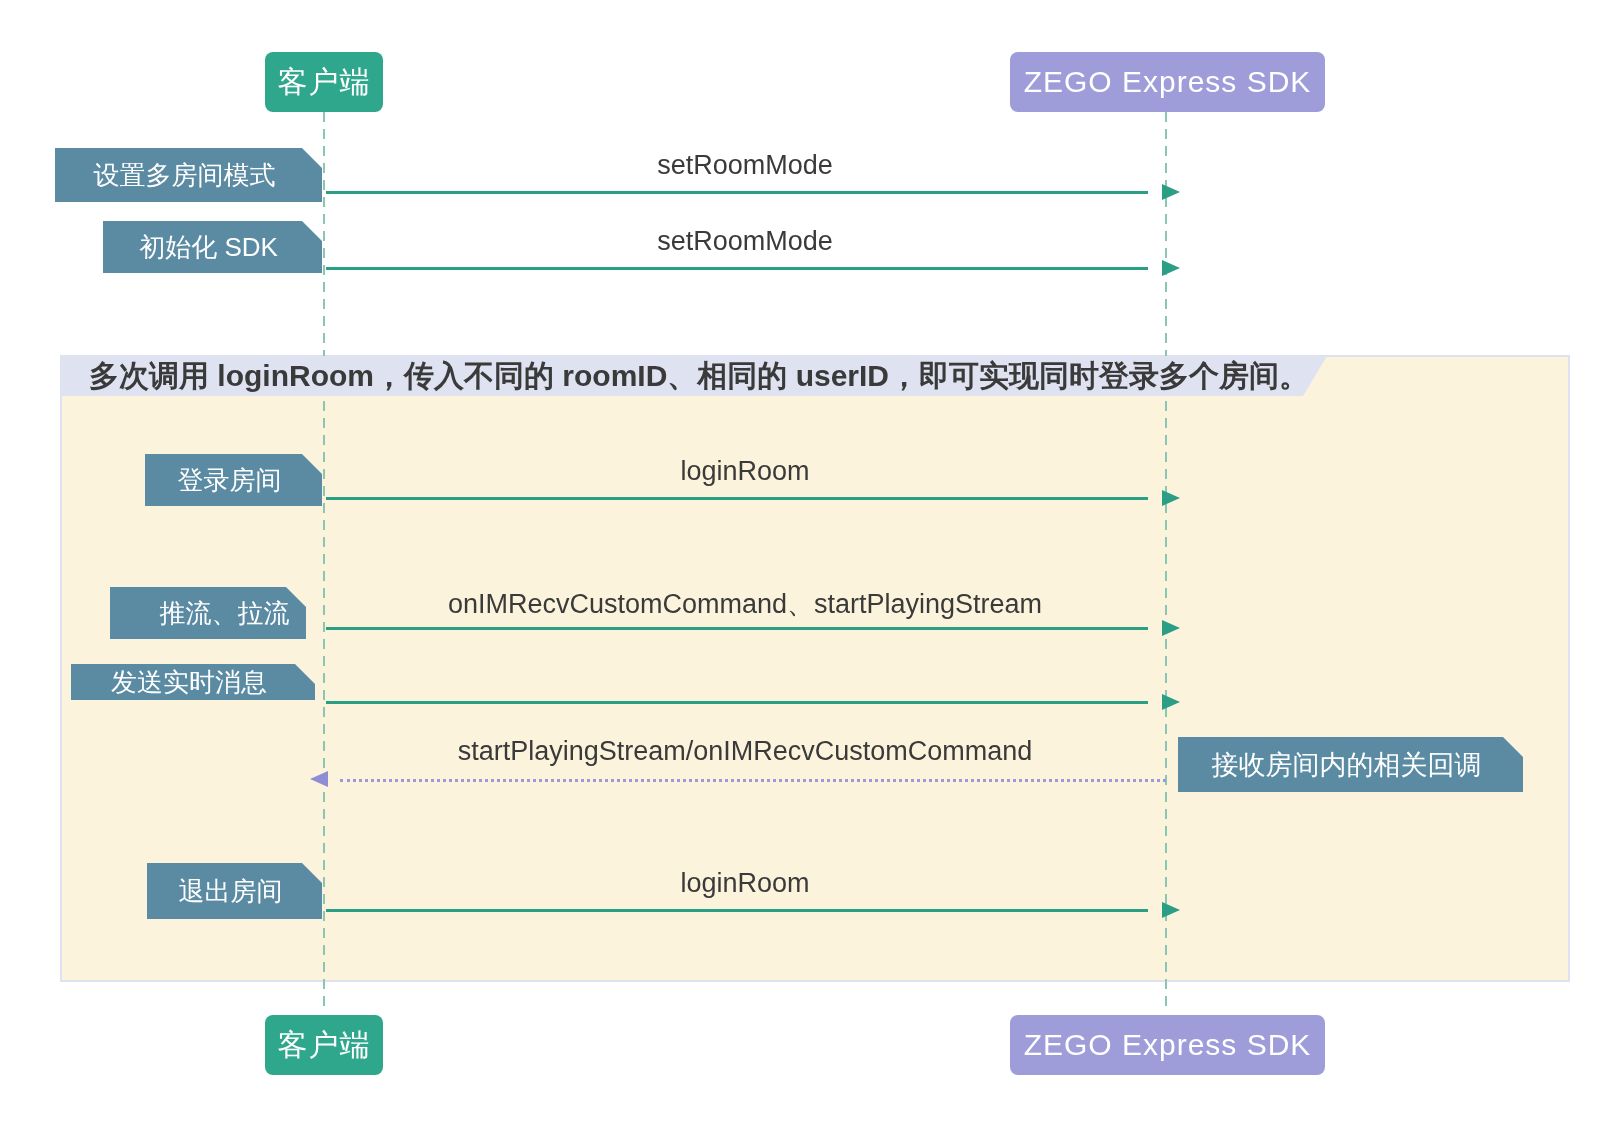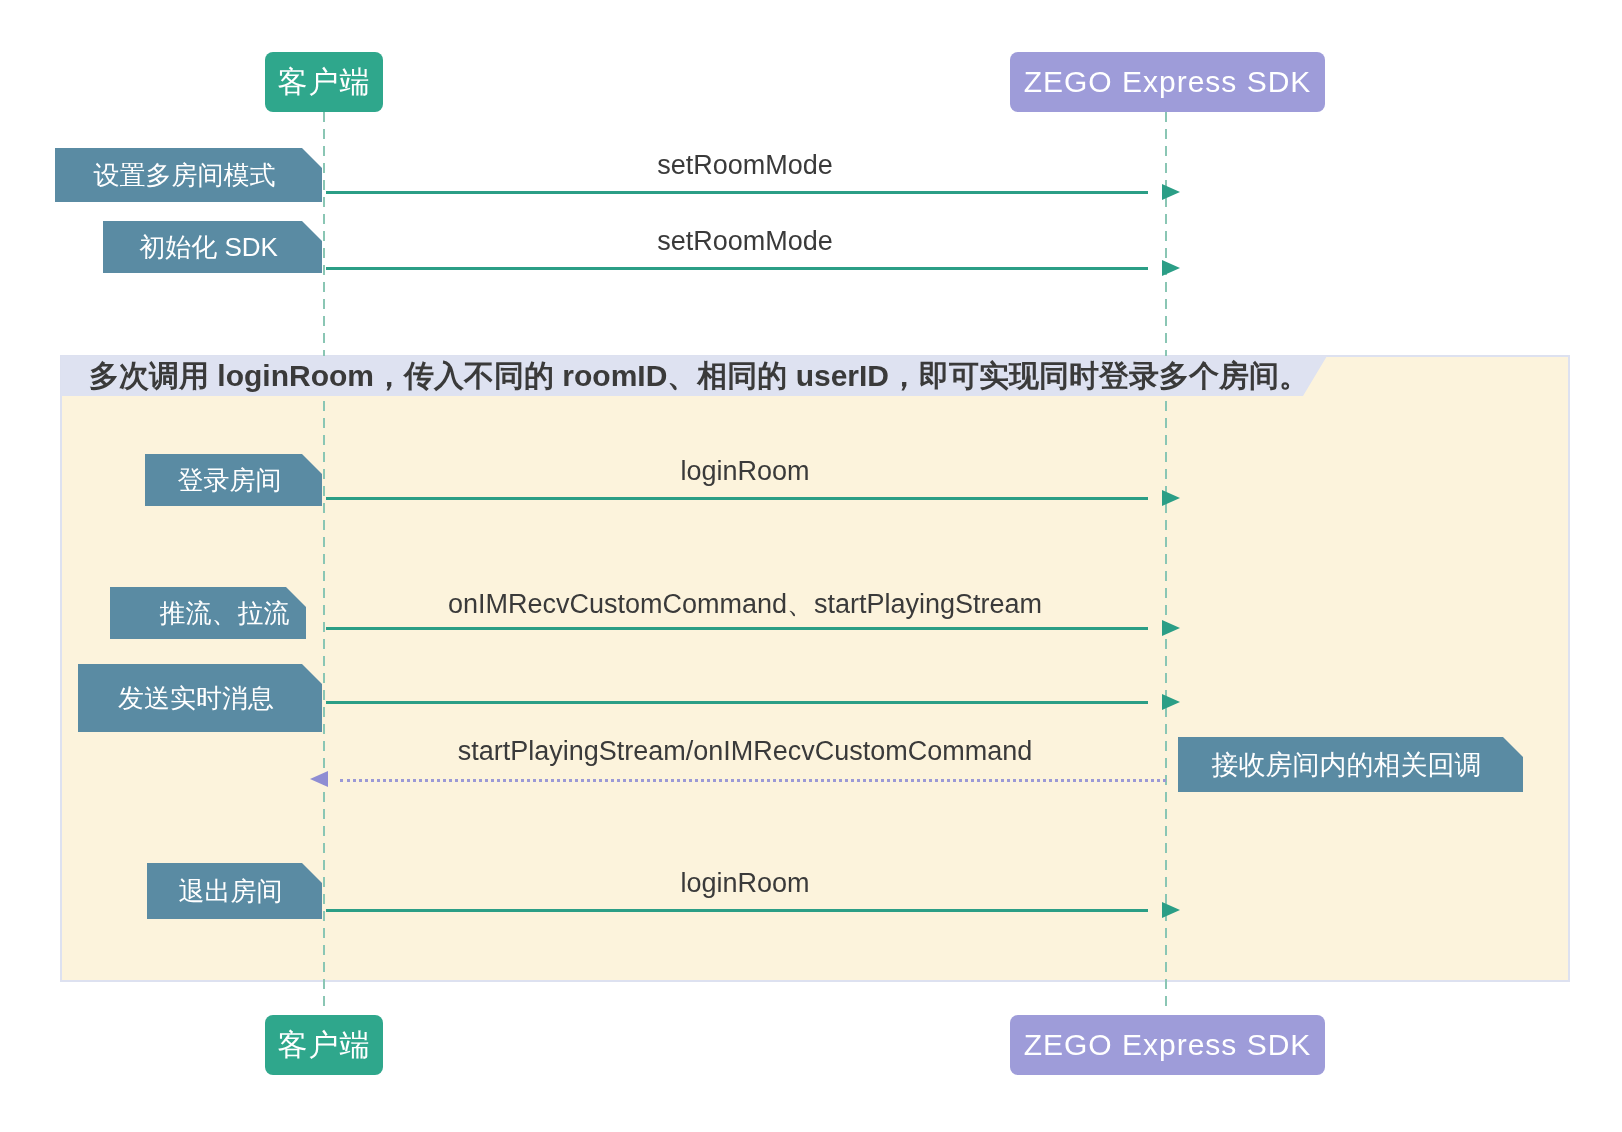--- a/index.html
+++ b/index.html
@@ -99,21 +99,21 @@
     <div class="head"></div>
   </div>
 
   <div class="note" style="left:110px;top:587px;width:196px;height:52px;padding-left:41px;">推流、拉流</div>
   <div class="msg-label" style="left:326px;top:586px;width:838px;">onIMRecvCustomCommand、startPlayingStream</div>
   <div class="arrow" style="left:326px;top:627px;width:838px;">
     <div class="line" style="width:822px;"></div>
     <div class="head"></div>
   </div>
 
-  <div class="note" style="left:78px;top:664px;width:244px;height:68px;">发送实时消息</div>
+  <div class="note" style="left:71px;top:664px;width:244px;height:36px;">发送实时消息</div>
   <div class="arrow" style="left:326px;top:701px;width:838px;">
     <div class="line" style="width:822px;"></div>
     <div class="head"></div>
   </div>
 
   <div class="msg-label" style="left:326px;top:736px;width:838px;">startPlayingStream/onIMRecvCustomCommand</div>
   <div class="arrow return" style="left:326px;top:779px;width:840px;">
     <div class="line" style="left:14px;width:826px;"></div>
     <div class="head"></div>
   </div>

